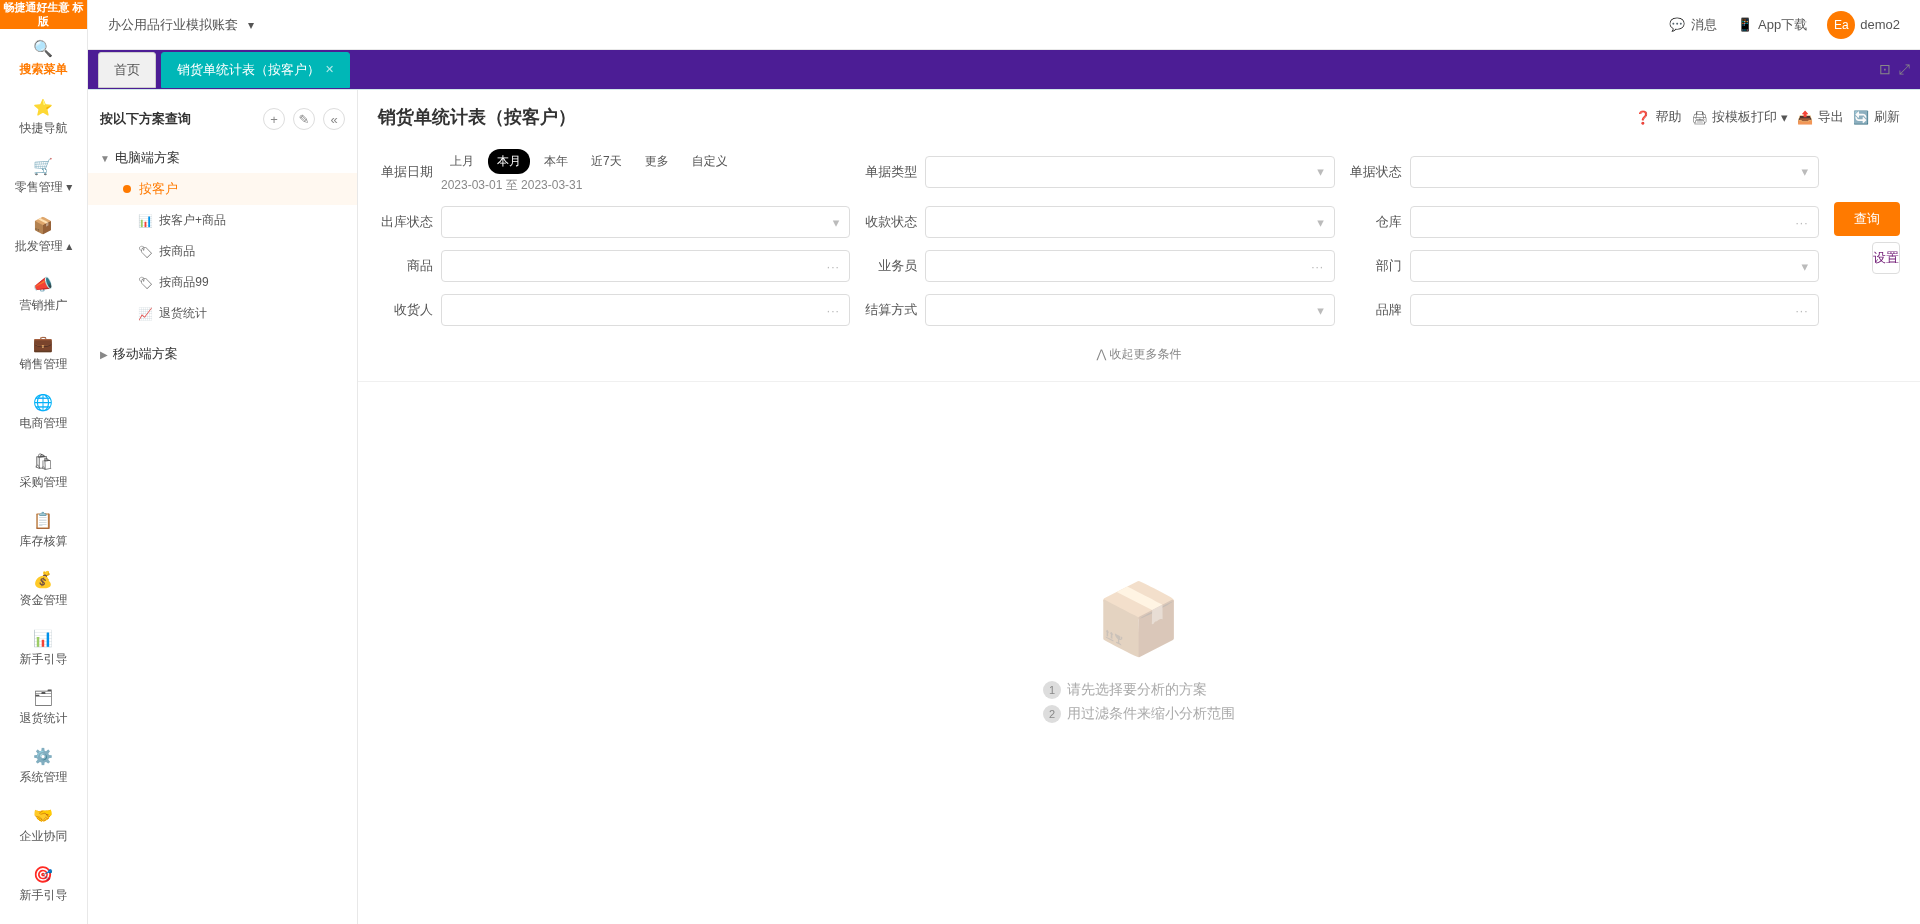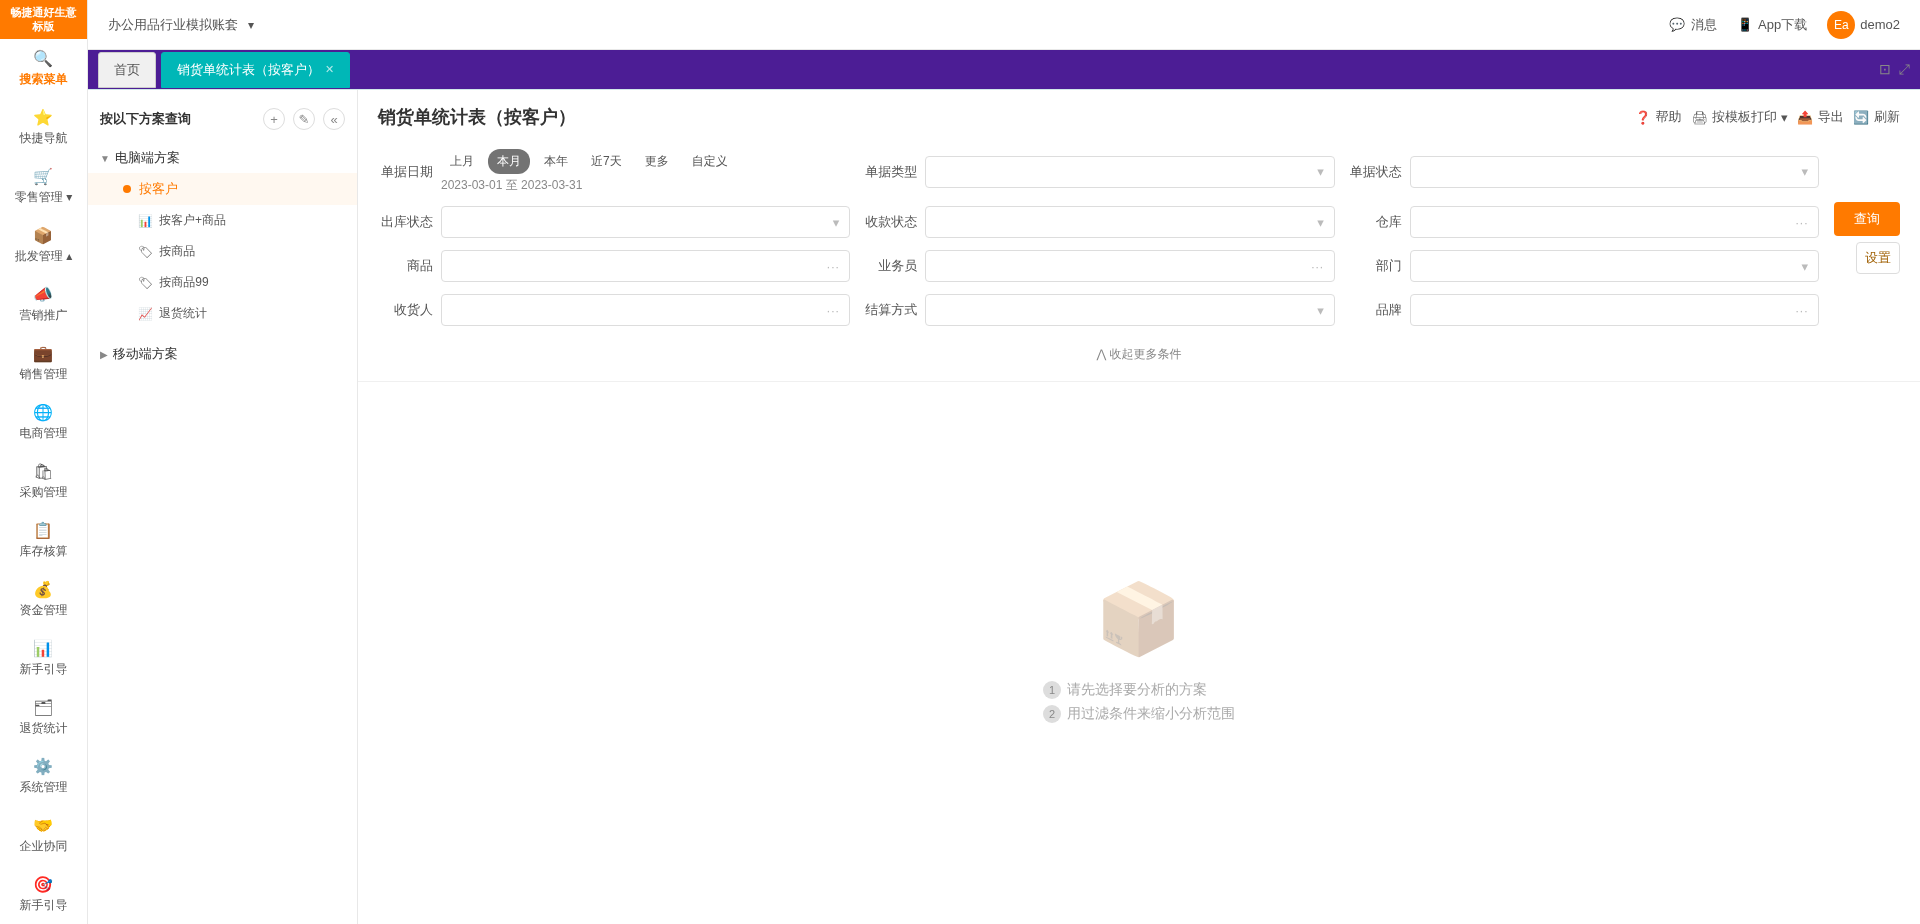--- a/index.html
+++ b/index.html
@@ -1,20 +1,20 @@
 <!DOCTYPE html>
 <html><head>
   <meta charset="utf-8">
   <style>
     * { box-sizing: border-box; margin: 0; padding: 0; }
     body { font-family: 'Microsoft YaHei', Arial, sans-serif; font-size: 13px; background: #f5f5f5; color: #333; display: flex; height: 924px; overflow: hidden; }
 
     
     .sidebar { width: 88px; background: #fff; display: flex; flex-direction: column; border-right: 1px solid #e8e8e8; flex-shrink: 0; }
-    .sidebar-logo { height: 50px; background: #ff7a00; display: flex; align-items: center; justify-content: center; flex-direction: column; padding: 5px; }
+    .sidebar-logo { height: 50px; background: #ff7a00; display: flex; align-items: center; justify-content: center; flex-direction: column; }
     .sidebar-logo-text { color: #fff; font-size: 11px; font-weight: bold; text-align: center; line-height: 1.3; }
     .sidebar-item { padding: 10px 5px; text-align: center; cursor: pointer; font-size: 12px; color: #555; display: flex; flex-direction: column; align-items: center; gap: 3px; }
     .sidebar-item .icon { font-size: 16px; }
     .sidebar-search { color: #ff7a00; font-weight: bold; }
 
     
     .main { flex: 1; display: flex; flex-direction: column; overflow: hidden; }
 
     
     .topbar { height: 50px; background: #fff; display: flex; align-items: center; padding: 0 20px; border-bottom: 1px solid #e8e8e8; justify-content: space-between; }
@@ -55,28 +55,28 @@
     .right-main { flex: 1; display: flex; flex-direction: column; overflow: hidden; background: #fff; }
     .page-header { padding: 15px 20px 10px; display: flex; align-items: center; justify-content: space-between; }
     .page-title { font-size: 18px; font-weight: bold; color: #333; }
     .page-actions { display: flex; gap: 10px; align-items: center; font-size: 13px; color: #555; }
     .page-action-item { display: flex; align-items: center; gap: 4px; cursor: pointer; }
 
     
     .filter-area { padding: 10px 20px; border-bottom: 1px solid #f0f0f0; }
     .date-filter { display: flex; align-items: center; gap: 5px; }
     .date-btn { padding: 3px 8px; border-radius: 3px; cursor: pointer; font-size: 12px; color: #555; border: 1px solid transparent; }
-    .date-btn.active { background: #737373; color: #fff; border-radius: 12px; }
+    .date-btn.active { background: #000000; color: #fff; border-radius: 12px; }
     .date-range { font-size: 12px; color: #888; }
     .filter-dots { color: #bbb; cursor: pointer; }
     .filter-arrow { color: #bbb; }
     .collapse-bar { text-align: center; padding: 8px; cursor: pointer; color: #888; font-size: 12px; }
 
     .query-btn { background: #ff7a00; color: #fff; border: none; border-radius: 4px; padding: 8px 20px; cursor: pointer; font-size: 13px; }
-    .setting-btn { background: #fff; color: #a16207; border: 1px solid #ddd; border-radius: 4px; padding: 6px 8px; cursor: pointer; font-size: 13px; display: block; margin-top: 6px; }
+    .setting-btn { background: #fff; color: #701a75; border: 1px solid #ddd; border-radius: 4px; padding: 6px 0; cursor: pointer; font-size: 13px; display: block; margin-top: 6px; }
     .query-actions { display: flex; flex-direction: column; align-items: flex-end; padding-right: 0; margin-left: auto; }
 
     
     .empty-state { flex: 1; display: flex; flex-direction: column; align-items: center; justify-content: center; color: #aaa; font-size: 14px; }
     .empty-tips { list-style: none; padding: 0; }
     .empty-tips li { margin: 6px 0; display: flex; align-items: center; gap: 6px; }
     .tip-num { width: 18px; height: 18px; border-radius: 50%; background: #ddd; display: inline-flex; align-items: center; justify-content: center; font-size: 11px; color: #888; }
     .filter-cell { display: flex; align-items: center; gap: 8px; }
     .filter-cell-label { font-size: 13px; color: #555; white-space: nowrap; min-width: 55px; text-align: right; }
     .filter-cell-input { flex: 1; height: 32px; border: 1px solid #ddd; border-radius: 4px; padding: 0 10px; font-size: 13px; color: #bbb; display: flex; align-items: center; justify-content: space-between; cursor: pointer; background: #fff; }

